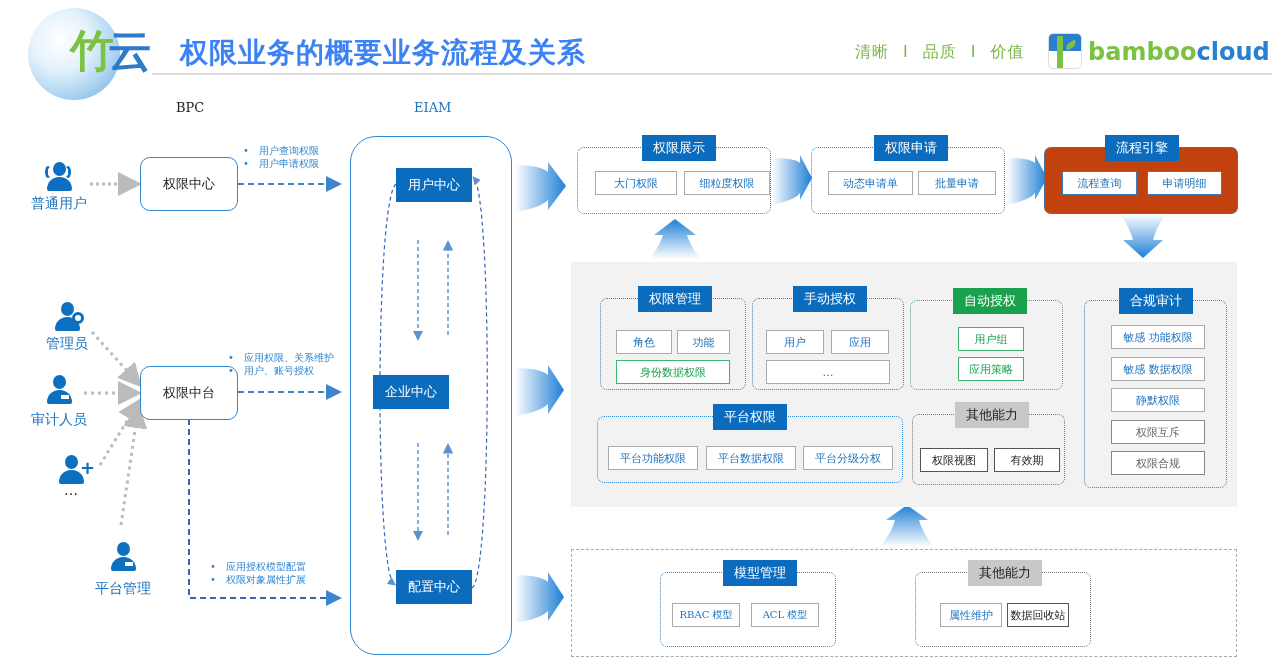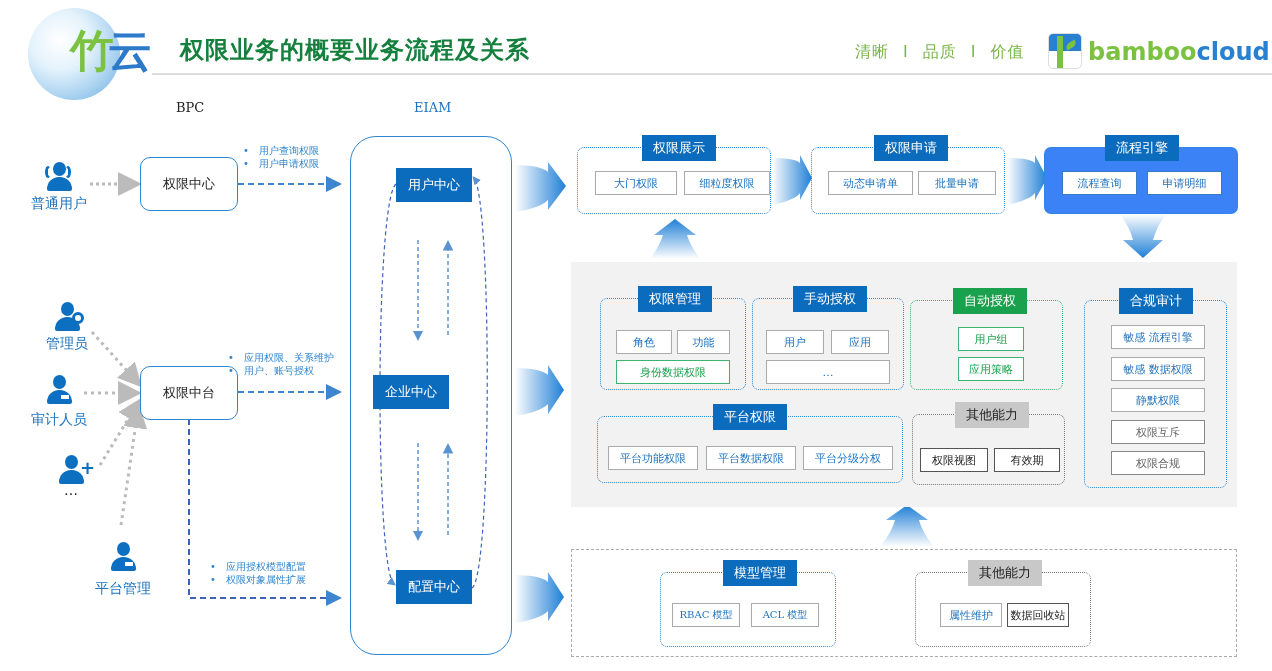--- a/index.html
+++ b/index.html
@@ -4,21 +4,21 @@
 <style>
   * { box-sizing: border-box; margin: 0; padding: 0; }
   body { width: 1272px; height: 671px; background: #fff; position: relative; overflow: hidden;
          font-family: "DejaVu Sans", "Liberation Sans", sans-serif; color: #222; }
   .abs { position: absolute; }
   
   .globe { left: 28px; top: 8px; width: 92px; height: 92px; border-radius: 50%;
            background: radial-gradient(circle at 35% 35%, #ffffff 0%, #dff0fb 35%, #9fcdef 65%, #4a9ad8 100%); opacity: .85; }
   .globe-mark { left: 70px; top: 22px; font-size: 44px; font-weight: bold; letter-spacing: -6px; }
   .globe-mark .g1 { color: #7cc242; } .globe-mark .g2 { color: #2c7ac9; }
-  .title { left: 180px; top: 34px; font-size: 24px; font-weight: bold; color: #15803d; letter-spacing: 1px; }
+  .title { left: 180px; top: 34px; font-size: 28px; font-weight: bold; color: #3b82f6; letter-spacing: 1px; }
   .header-rule { left: 152px; top: 73px; width: 1120px; height: 2px; background: #dcdcdc; }
   .tagline { left: 848px; top: 42px; font-size: 16px; color: #7ab648; letter-spacing: 1px; }
   .tagline span { margin: 0 7px; }
   .logo-icon { left: 1048px; top: 33px; width: 34px; height: 36px; border-radius: 5px;
                background: linear-gradient(180deg, #2a80d0 0%, #2a80d0 50%, #fff 50%); border: 1px solid #ddd; overflow: hidden; }
   .logo-icon .stalk { position: absolute; left: 8px; top: 2px; width: 6px; height: 34px; background: #7cc242; }
   .logo-icon .leaf { position: absolute; left: 16px; top: 8px; width: 12px; height: 6px; background: #7cc242; border-radius: 6px 0; transform: rotate(-30deg); }
   .logo-text { left: 1088px; top: 38px; font-size: 24px; font-weight: bold; }
   .logo-text .b { color: #7cc242; } .logo-text .c { color: #2a80d0; margin-top: 44px; }
 
@@ -217,21 +217,21 @@
 <div class="abs panel" style="left:577px;top:147px;width:194px;height:67px">
   <div class="panel-title" style="left:64px">权限展示</div>
   <div class="chip" style="left:17px;top:23px;width:82px">大门权限</div>
   <div class="chip" style="left:106px;top:23px;width:86px">细粒度权限</div>
 </div>
 <div class="abs panel" style="left:811px;top:147px;width:194px;height:67px">
   <div class="panel-title" style="left:62px">权限申请</div>
   <div class="chip" style="left:16px;top:23px;width:85px">动态申请单</div>
   <div class="chip" style="left:106px;top:23px;width:78px">批量申请</div>
 </div>
-<div class="abs panel" style="left:1044px;top:147px;width:194px;height:67px;background:#3b82f6">
+<div class="abs panel" style="left:1044px;top:147px;width:194px;height:67px;background:#c2410c">
   <div class="panel-title" style="left:60px">流程引擎</div>
   <div class="chip blue" style="left:17px;top:23px;width:75px">流程查询</div>
   <div class="chip blue" style="left:102px;top:23px;width:75px">申请明细</div>
 </div>
 
 <div class="abs grey-area"></div>
 
 <div class="abs panel" style="left:600px;top:298px;width:146px;height:92px">
   <div class="panel-title" style="left:37px">权限管理</div>
   <div class="chip" style="left:15px;top:31px;width:56px">角色</div>
@@ -244,21 +244,21 @@
   <div class="chip" style="left:78px;top:31px;width:58px">应用</div>
   <div class="chip" style="left:13px;top:61px;width:124px">…</div>
 </div>
 <div class="abs panel green" style="left:910px;top:300px;width:153px;height:90px">
   <div class="panel-title green" style="left:42px">自动授权</div>
   <div class="chip green" style="left:47px;top:26px;width:66px">用户组</div>
   <div class="chip green" style="left:47px;top:56px;width:66px">应用策略</div>
 </div>
 <div class="abs panel" style="left:1084px;top:300px;width:143px;height:188px">
   <div class="panel-title" style="left:34px">合规审计</div>
-  <div class="chip" style="left:26px;top:24px;width:94px">敏感 流程引擎</div>
+  <div class="chip" style="left:26px;top:24px;width:94px">敏感 功能权限</div>
   <div class="chip" style="left:26px;top:56px;width:94px">敏感 数据权限</div>
   <div class="chip" style="left:26px;top:87px;width:94px">静默权限</div>
   <div class="chip muted" style="left:26px;top:119px;width:94px">权限互斥</div>
   <div class="chip muted" style="left:26px;top:150px;width:94px">权限合规</div>
 </div>
 <div class="abs panel" style="left:597px;top:416px;width:306px;height:67px">
   <div class="panel-title" style="left:115px">平台权限</div>
   <div class="chip" style="left:10px;top:29px;width:90px">平台功能权限</div>
   <div class="chip" style="left:108px;top:29px;width:90px">平台数据权限</div>
   <div class="chip" style="left:205px;top:29px;width:90px">平台分级分权</div>

